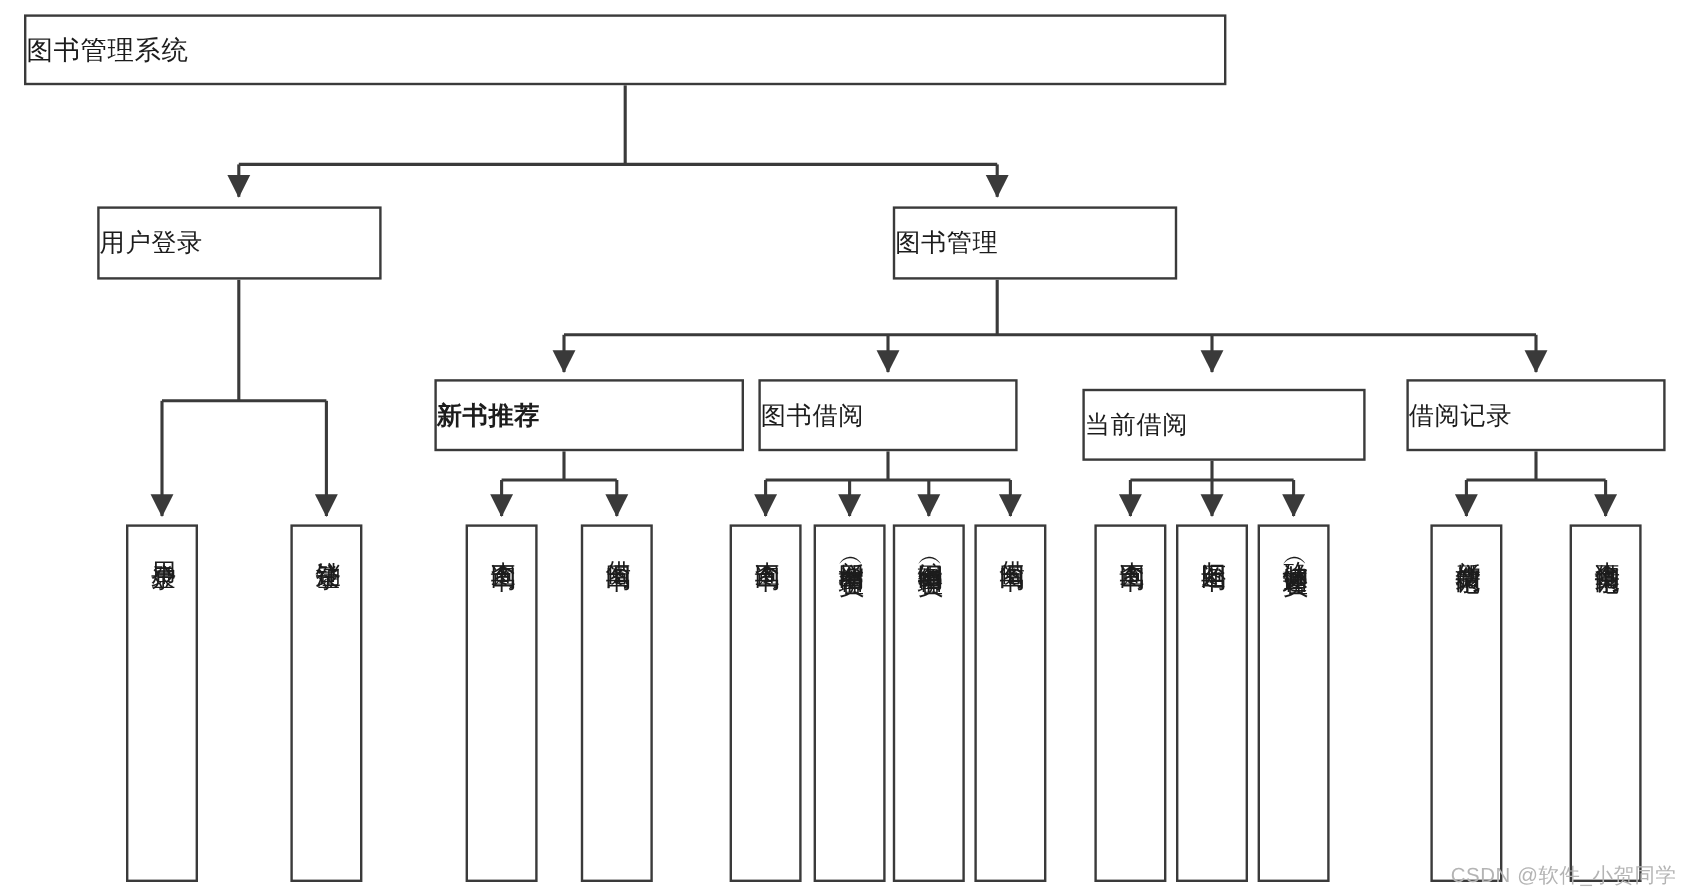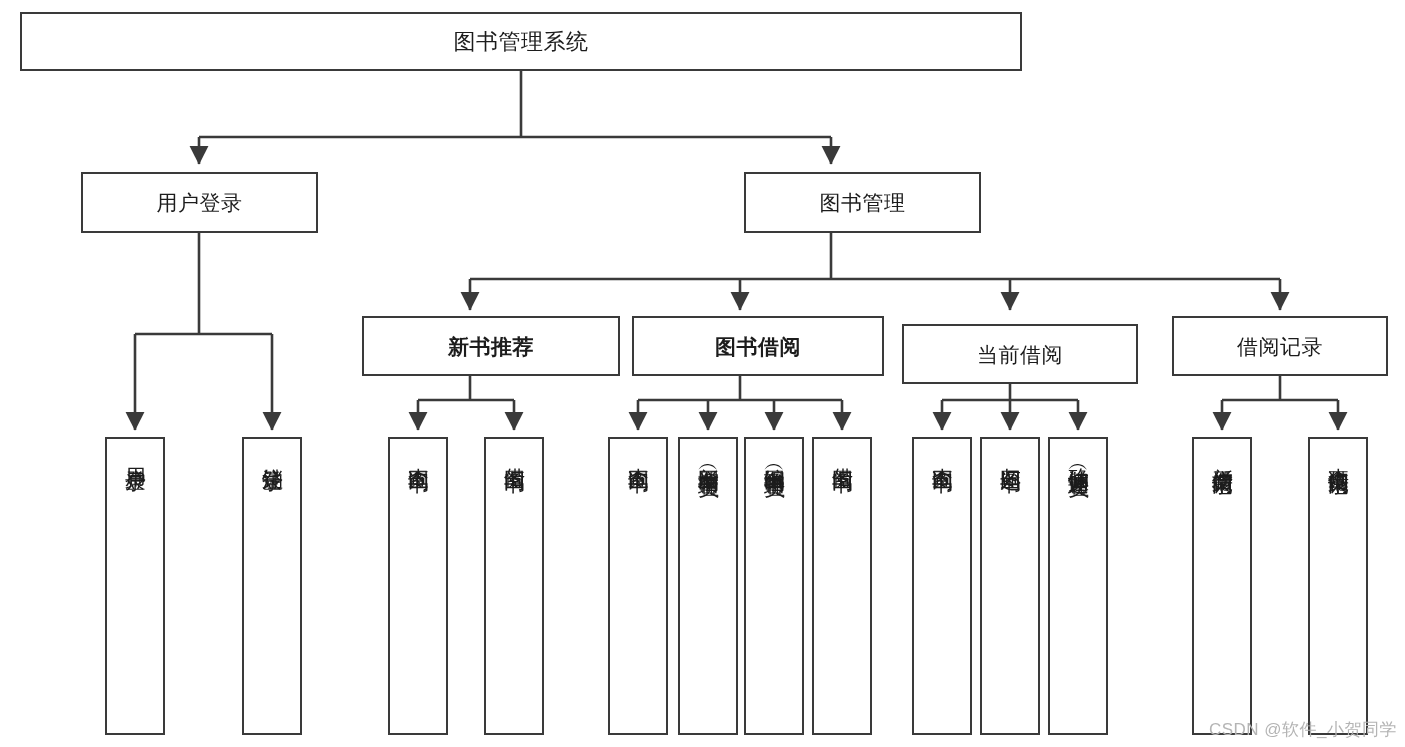--- a/index.html
+++ b/index.html
@@ -26,21 +26,20 @@
     height: 747px;
     pointer-events: none;
   }
   .node {
     position: absolute;
     box-sizing: border-box;
     background: #ffffff;
     border: 2.2px solid #3a3a3a;
     display: flex;
     align-items: center;
-    justify-content: center;
     color: #1c1c1c;
     z-index: 2;
   }
   .node-label {
     display: block;
     text-align: center;
     line-height: 1.0;
     white-space: nowrap;
   }
   
@@ -139,21 +138,21 @@
   <div class="node h-node" style="left:81px; top:172px; width:237px; height:61px;">
     <span class="node-label">用户登录</span>
   </div>
   <div class="node h-node" style="left:744px; top:172px; width:237px; height:61px;">
     <span class="node-label">图书管理</span>
   </div>
 
   <div class="node h-node" style="left:362px; top:316px; width:258px; height:60px;font-weight:bold;">
     <span class="node-label">新书推荐</span>
   </div>
-  <div class="node h-node" style="left:632px; top:316px; width:252px; height:60px;font-weight:bold;">
+  <div class="node h-node" style="left:632px; top:316px; width:216px; height:60px;">
     <span class="node-label">图书借阅</span>
   </div>
   <div class="node h-node" style="left:902px; top:324px; width:236px; height:60px;">
     <span class="node-label">当前借阅</span>
   </div>
   <div class="node h-node" style="left:1172px; top:316px; width:216px; height:60px;">
     <span class="node-label">借阅记录</span>
   </div>
 
   <div class="node v-node" style="left:105px; top:437px; width:60px; height:298px;">

